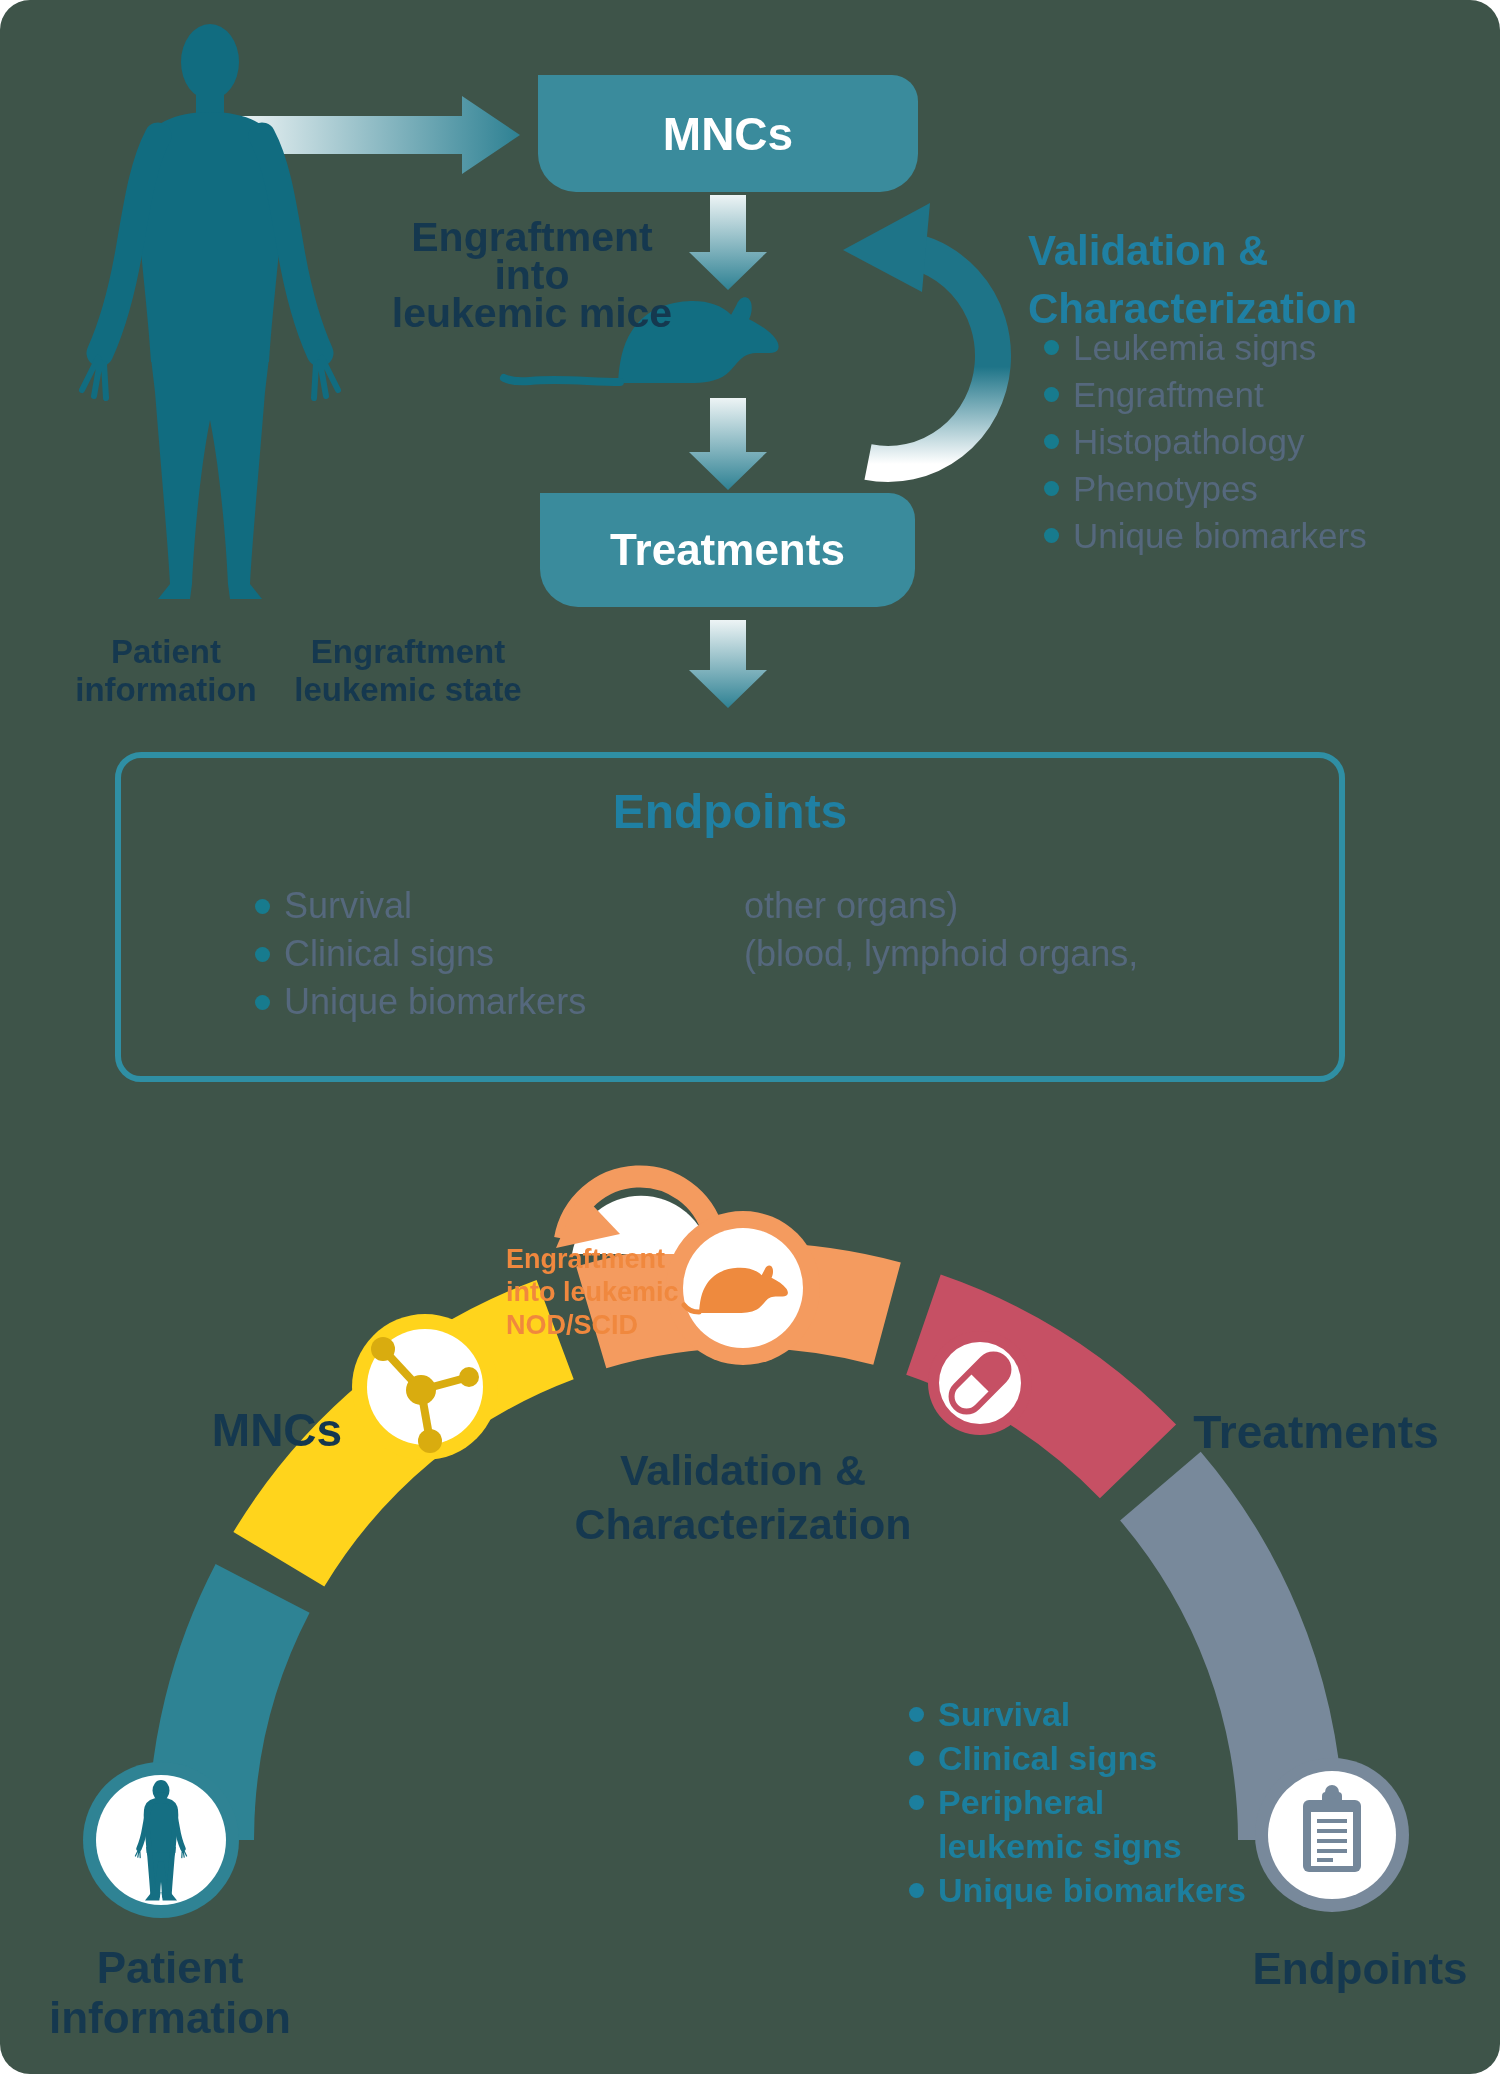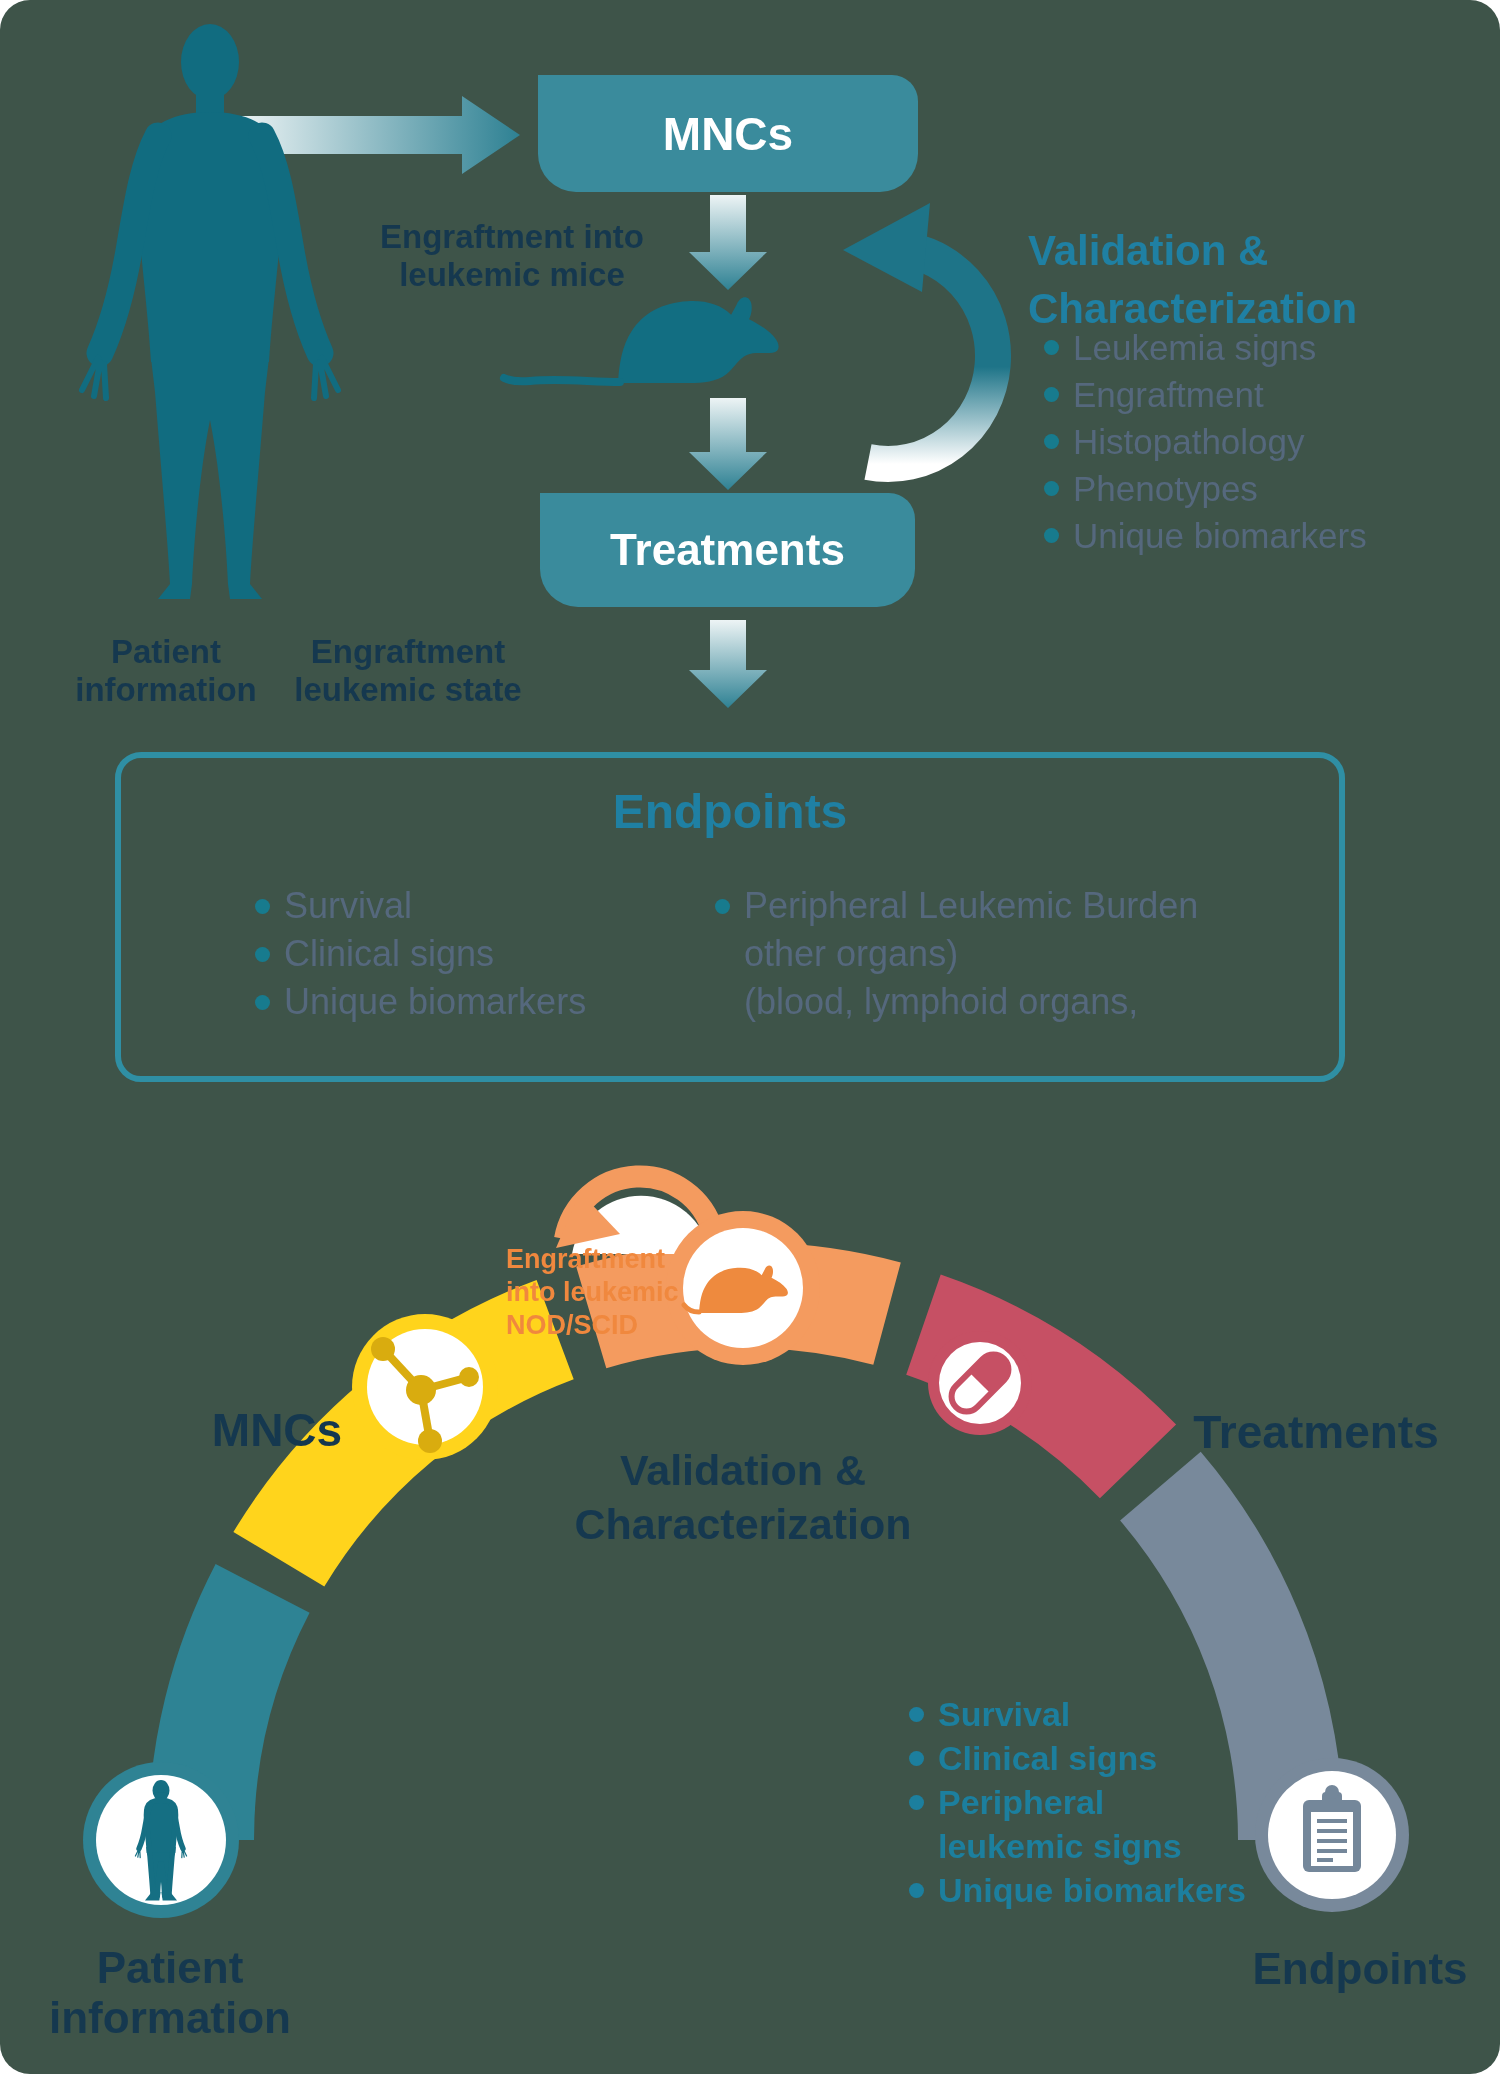--- a/index.html
+++ b/index.html
@@ -153,21 +153,21 @@
 </svg>
 
 <div class="box" style="left:538px;top:75px;width:380px;height:117px;font-size:46px;">
   <span>MNCs</span>
 </div>
 
 <div class="box" style="left:540px;top:493px;width:375px;height:114px;font-size:44px;">
   <span>Treatments</span>
 </div>
 
-<div class="lbl" style="left:362px;top:218px;width:300px;font-size:33px;line-height:38px;">
+<div class="lbl" style="left:382px;top:218px;width:300px;font-size:41px;line-height:38px;">
   <span>Engraftment into</span><br>
   <span>leukemic mice</span>
 </div>
 
 <div class="lbl" style="left:16px;top:633px;width:300px;font-size:33px;line-height:38px;">
   <span>Patient</span><br>
   <span>information</span>
 </div>
 
 <div class="lbl" style="left:258px;top:633px;width:300px;font-size:33px;line-height:38px;">
@@ -213,24 +213,20 @@
     <li>
           <span class="dot"></span>
           <span>Clinical signs</span>
         </li>
     <li>
           <span class="dot"></span>
           <span>Unique biomarkers</span>
         </li>
   </ul>
   <ul class="list slate plist" style="left:578px;top:108px;">
-    <li>
-          <span class="dot"></span>
-          <span>Peripheral Leukemic Burden</span>
-        </li>
     <li class="cont">
           <span>other organs)</span>
         </li>
     <li class="cont">
           <span>(blood, lymphoid organs,</span>
         </li>
   </ul>
 </div>
 
 <div class="lbl" style="left:127px;top:1403px;width:300px;font-size:46px;">MNCs</div>

